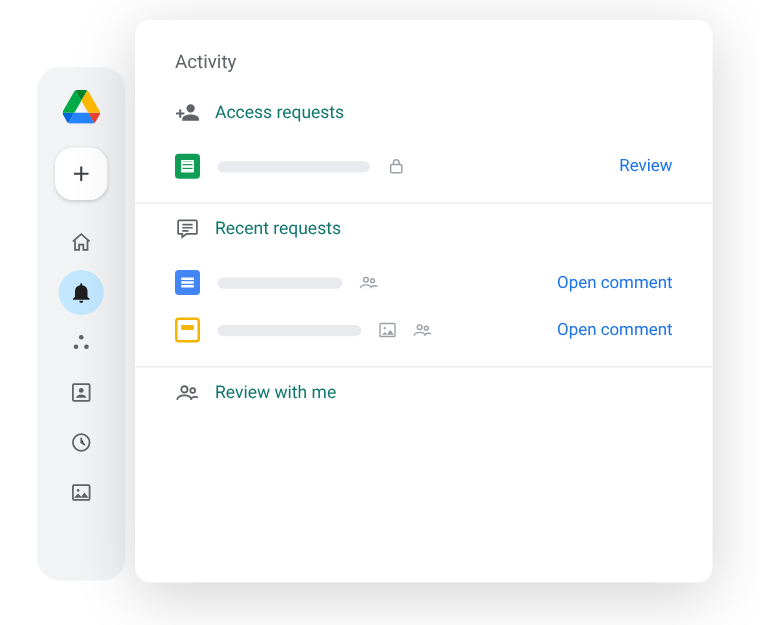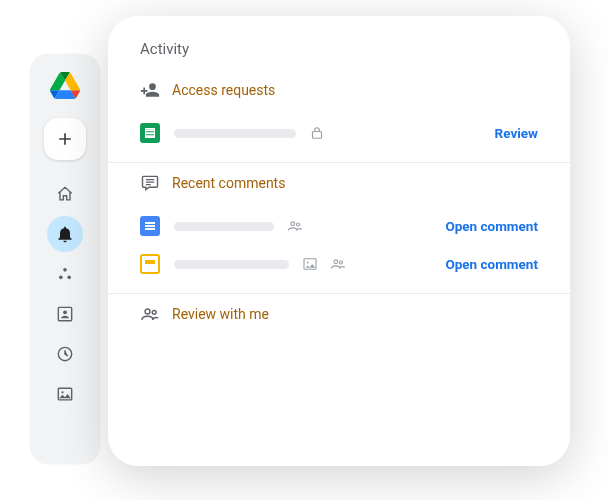--- a/index.html
+++ b/index.html
@@ -51,38 +51,38 @@
   .nav-icon svg { width: 20px; height: 20px; }
 
   
   .panel {
     position: absolute;
     left: 108px;
     top: 16px;
     width: 462px;
     height: 450px;
     background: #fff;
-    border-radius: 30px;
+    border-radius: 12px;
     box-shadow: 0 10px 50px rgba(0,0,0,0.18);
     padding: 24px 32px 14px 32px;
     overflow: hidden;
   }
   .panel-title {
     font-size: 15px;
     color: #5f6368;
     font-weight: 400;
     margin-bottom: 22px;
   }
 
   .section { margin-bottom: 10px; }
   .section-header {
     display: flex;
     align-items: center;
     gap: 12px;
-    color: #a16207;
+    color: #0f766e;
     font-size: 14px;
     margin-bottom: 14px;
     margin-top: 10px;
   }
   .section-header svg, .section-header .hicon {
     width: 20px; height: 20px; color: #5f6368; flex-shrink: 0;
   }
 
   .row {
     display: flex;
@@ -105,21 +105,21 @@
     align-items: center;
     gap: 10px;
     margin-left: 12px;
     color: #9aa0a6;
   }
   .meta-icons svg { width: 18px; height: 18px; }
   .row-action {
     margin-left: auto;
     color: #1a73e8;
     font-size: 13.5px;
-    font-weight: 700;
+    font-weight: 400;
     cursor: pointer;
     white-space: nowrap;
   }
 
   .divider {
     height: 1px;
     background: #e8eaed;
     margin: 6px -32px;
   }
 
@@ -220,21 +220,21 @@
     </div>
   </div>
   <div class="divider"></div>
 
   <div class="section">
     <div class="section-header">
       <svg class="hicon" viewBox="0 0 24 24">
           <path fill="none" stroke="currentColor" stroke-width="1.7" d="M20 4H4a1 1 0 0 0-1 1v11a1 1 0 0 0 1 1h3v3l4-3h9a1 1 0 0 0 1-1V5a1 1 0 0 0-1-1z"></path>
           <path stroke="currentColor" stroke-width="1.6" d="M7 8h10M7 11h10M7 14h6"></path>
         </svg>
-      <span>Recent comments</span>
+      <span>Recent requests</span>
     </div>
     <div class="row">
       <span class="file-icon">
           <span class="ft docs"></span>
         </span>
       <span class="placeholder" style="width:100px"></span>
       <span class="meta-icons">
         <svg viewBox="0 0 24 24">
             <circle cx="9" cy="9" r="2.5" fill="none" stroke="currentColor" stroke-width="1.5"></circle>
             <circle cx="16" cy="10" r="2" fill="none" stroke="currentColor" stroke-width="1.5"></circle>

